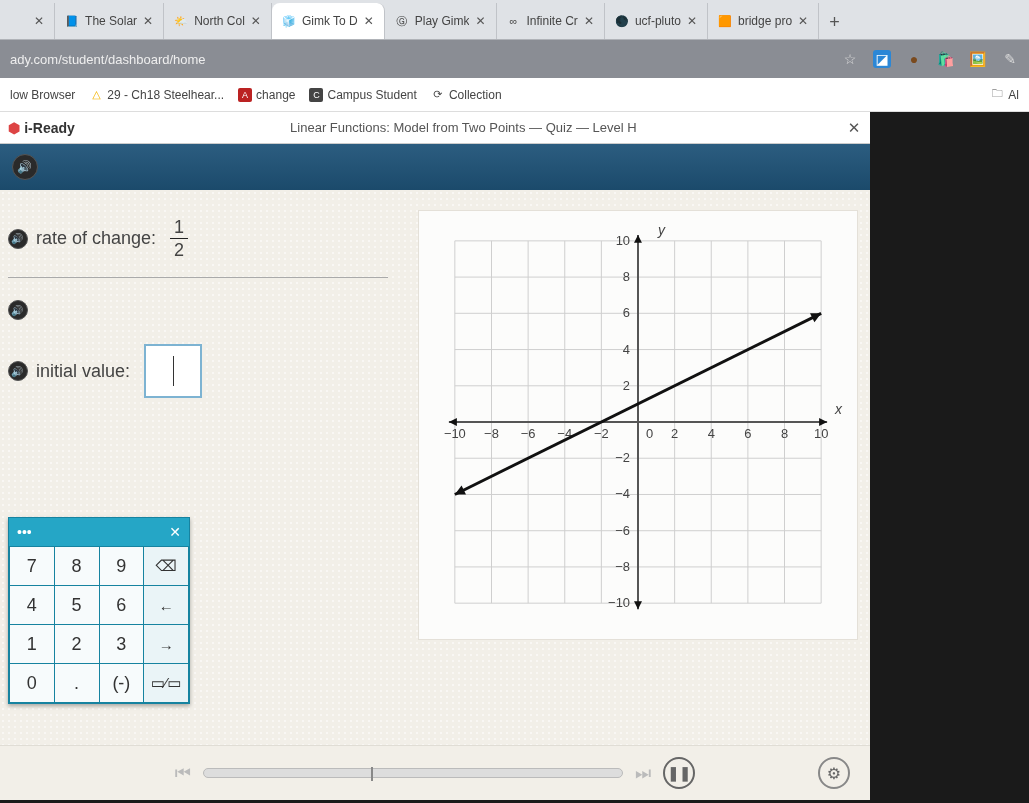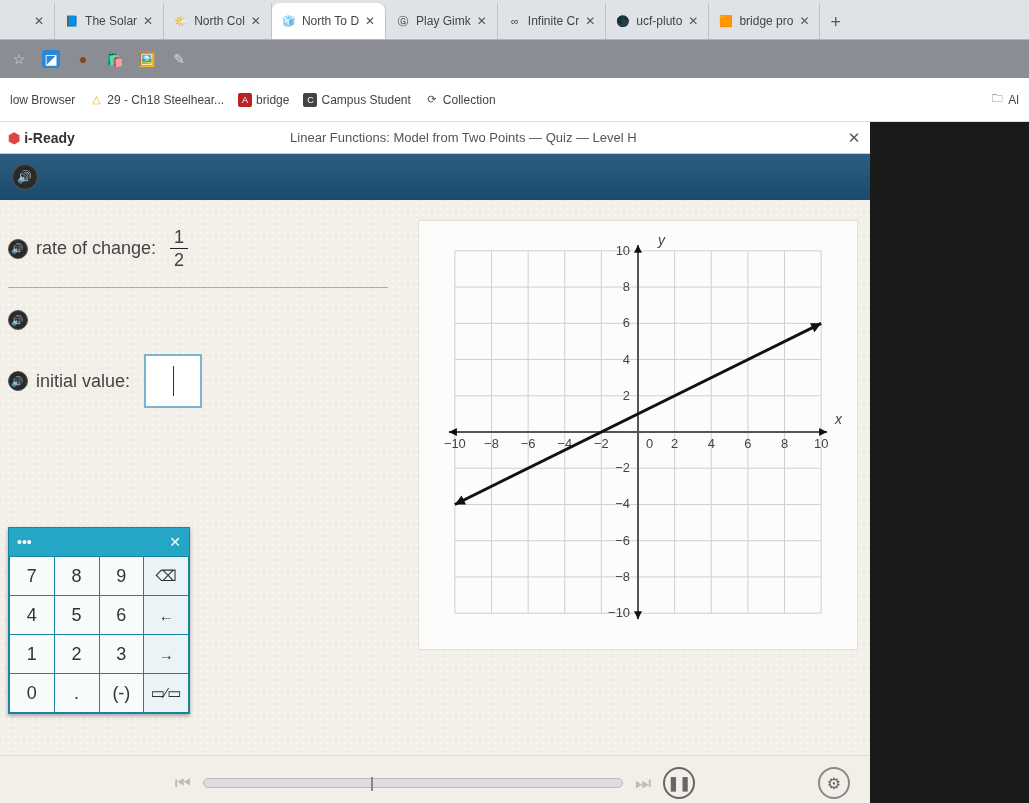--- a/index.html
+++ b/index.html
@@ -12,21 +12,21 @@
 .tab.active { background:#fff; border-radius:8px 8px 0 0; }
 .tab .close { color:#555; font-size:12px; cursor:pointer; }
 .tab .favicon { width:14px; height:14px; display:inline-flex; align-items:center; justify-content:center; font-size:11px; }
 .newtab { padding:6px 10px; font-size:18px; color:#555; cursor:pointer; }
 
 .urlbar { height:38px; background:#8a8d94; display:flex; align-items:center; padding:0 10px; gap:8px; }
 .url { flex:1; color:#eee; font-size:13px; }
 .url-icons { display:flex; gap:14px; color:#ddd; font-size:14px; align-items:center; }
 .url-icons span { width:18px; height:18px; display:inline-flex; align-items:center; justify-content:center; font-size:14px; }
 
-.bookmarks { height:44px; background:#fff; display:flex; align-items:center; padding:0 10px; gap:14px; border-bottom:1px solid #ddd; font-size:12px; color:#444; }
+.bookmarks { height:34px; background:#fff; display:flex; align-items:center; padding:0 10px; gap:14px; border-bottom:1px solid #ddd; font-size:12px; color:#444; }
 .bookmarks .bm { display:flex; align-items:center; gap:4px; cursor:pointer; }
 .bookmarks .spacer { flex:1; }
 .bm .bm-icon { width:14px; height:14px; display:inline-flex; align-items:center; justify-content:center; font-size:11px; }
 
 
 .iready { width:870px; background:#f2efe8; background-image: radial-gradient(rgba(255,255,255,0.5) 1px, transparent 1px); background-size: 6px 6px; position:relative; height:688px; }
 .ir-header { height:32px; background:#fff; display:flex; align-items:center; padding:0 6px 0 0; border-bottom:1px solid #ccc; }
 .ir-logo { display:flex; align-items:center; gap:4px; font-weight:bold; font-size:14px; color:#333; padding:0 8px; }
 .ir-title-wrap { flex:1; text-align:center; font-size:13px; color:#555; }
 .ir-close { width:20px; text-align:center; color:#555; cursor:pointer; font-size:15px; }
@@ -85,21 +85,21 @@
       <span class="tab-title">The Solar</span>
       <span class="close">✕</span>
     </div>
   <div class="tab">
       <span class="favicon">🌤️</span>
       <span class="tab-title">North Col</span>
       <span class="close">✕</span>
     </div>
   <div class="tab active">
       <span class="favicon">🧊</span>
-      <span class="tab-title">North To D</span>
+      <span class="tab-title">Gimk To D</span>
       <span class="close">✕</span>
     </div>
   <div class="tab">
       <span class="favicon">Ⓖ</span>
       <span class="tab-title">Play Gimk</span>
       <span class="close">✕</span>
     </div>
   <div class="tab">
       <span class="favicon">∞</span>
       <span class="tab-title">Infinite Cr</span>
@@ -112,41 +112,42 @@
     </div>
   <div class="tab">
       <span class="favicon">🟧</span>
       <span class="tab-title">bridge pro</span>
       <span class="close">✕</span>
     </div>
   <div class="newtab">+</div>
 </div>
 
 <div class="urlbar">
+  <div class="url">ady.com/student/dashboard/home</div>
   <div class="url-icons">
     <span>☆</span>
     <span style="background:#2b87d6;color:#fff;border-radius:3px;">◪</span>
     <span style="color:#7a4a1e;">●</span>
     <span>🛍️</span>
     <span>🖼️</span>
     <span>✎</span>
   </div>
 </div>
 
 <div class="bookmarks">
   <div class="bm">
       <span>low Browser</span>
     </div>
   <div class="bm">
       <span class="bm-icon" style="color:#f4b400;">△</span>
       <span>29 - Ch18 Steelhear...</span>
     </div>
   <div class="bm">
       <span class="bm-icon" style="background:#b22;color:#fff;padding:0 3px;border-radius:2px;font-size:9px;">A</span>
-      <span>bridge</span>
+      <span>change</span>
     </div>
   <div class="bm">
       <span class="bm-icon" style="background:#444;color:#fff;padding:0 3px;border-radius:2px;font-size:9px;">C</span>
       <span>Campus Student</span>
     </div>
   <div class="bm">
       <span class="bm-icon">⟳</span>
       <span>Collection</span>
     </div>
   <div class="spacer"></div>

